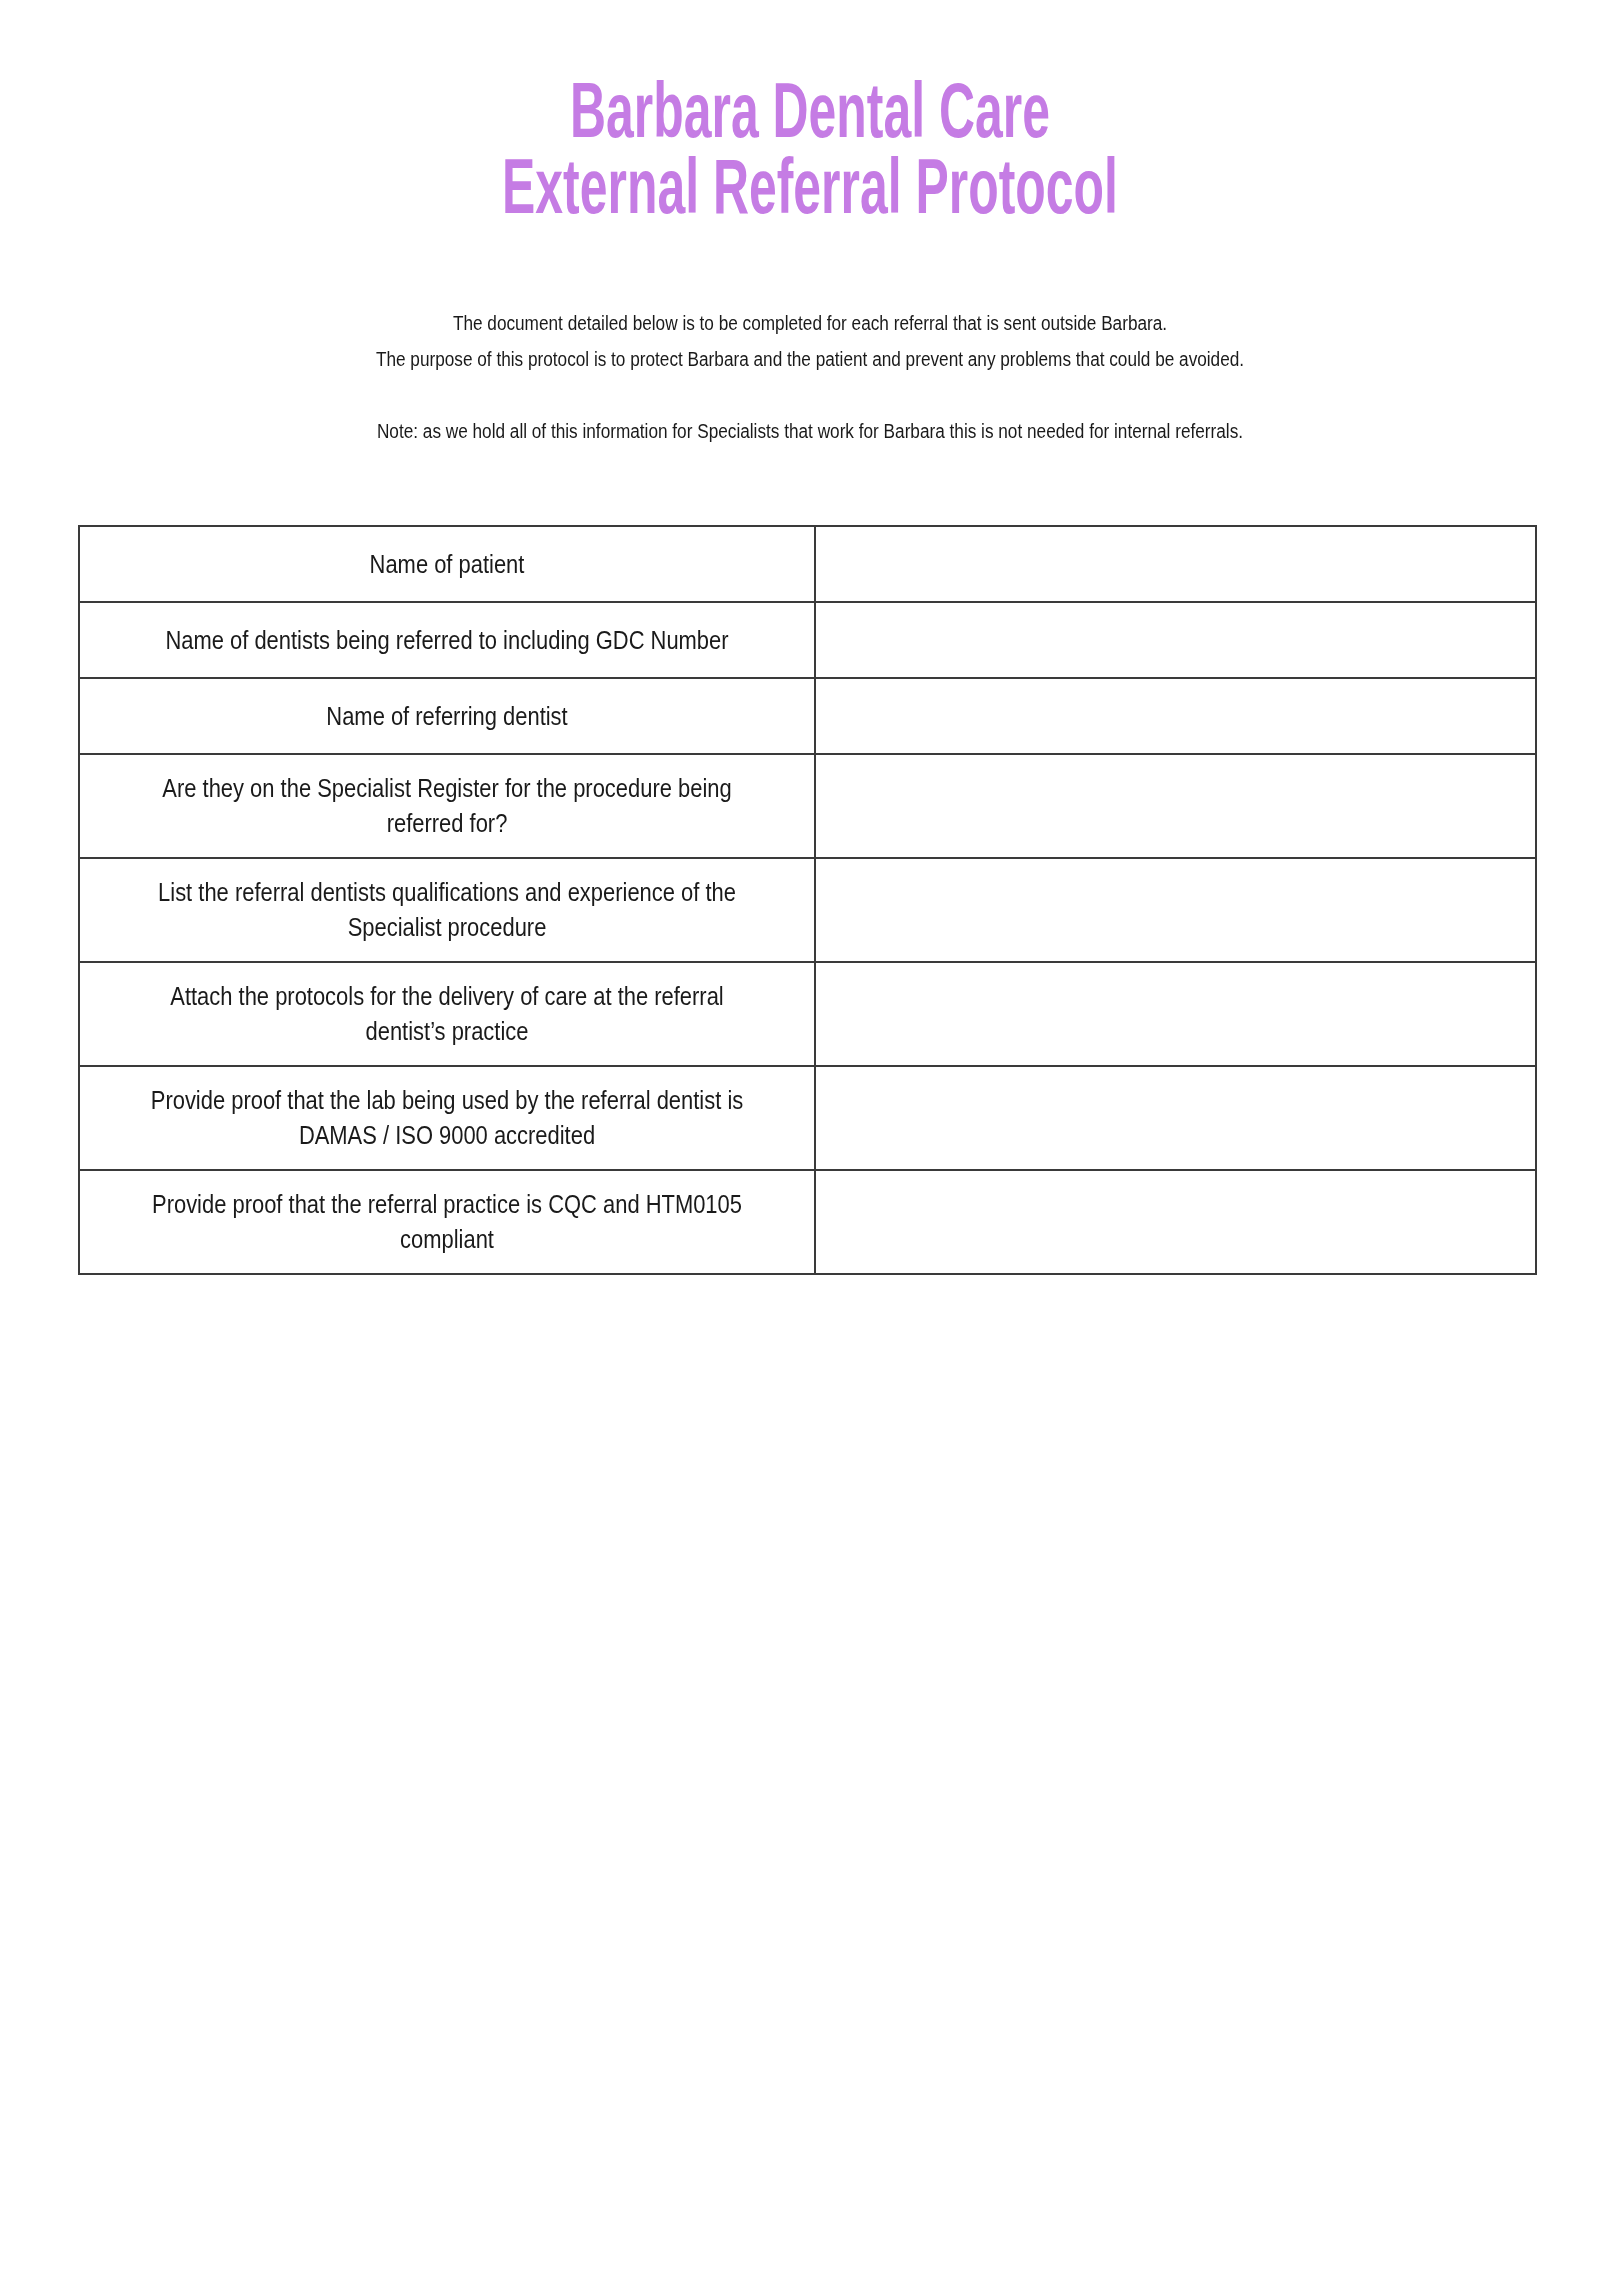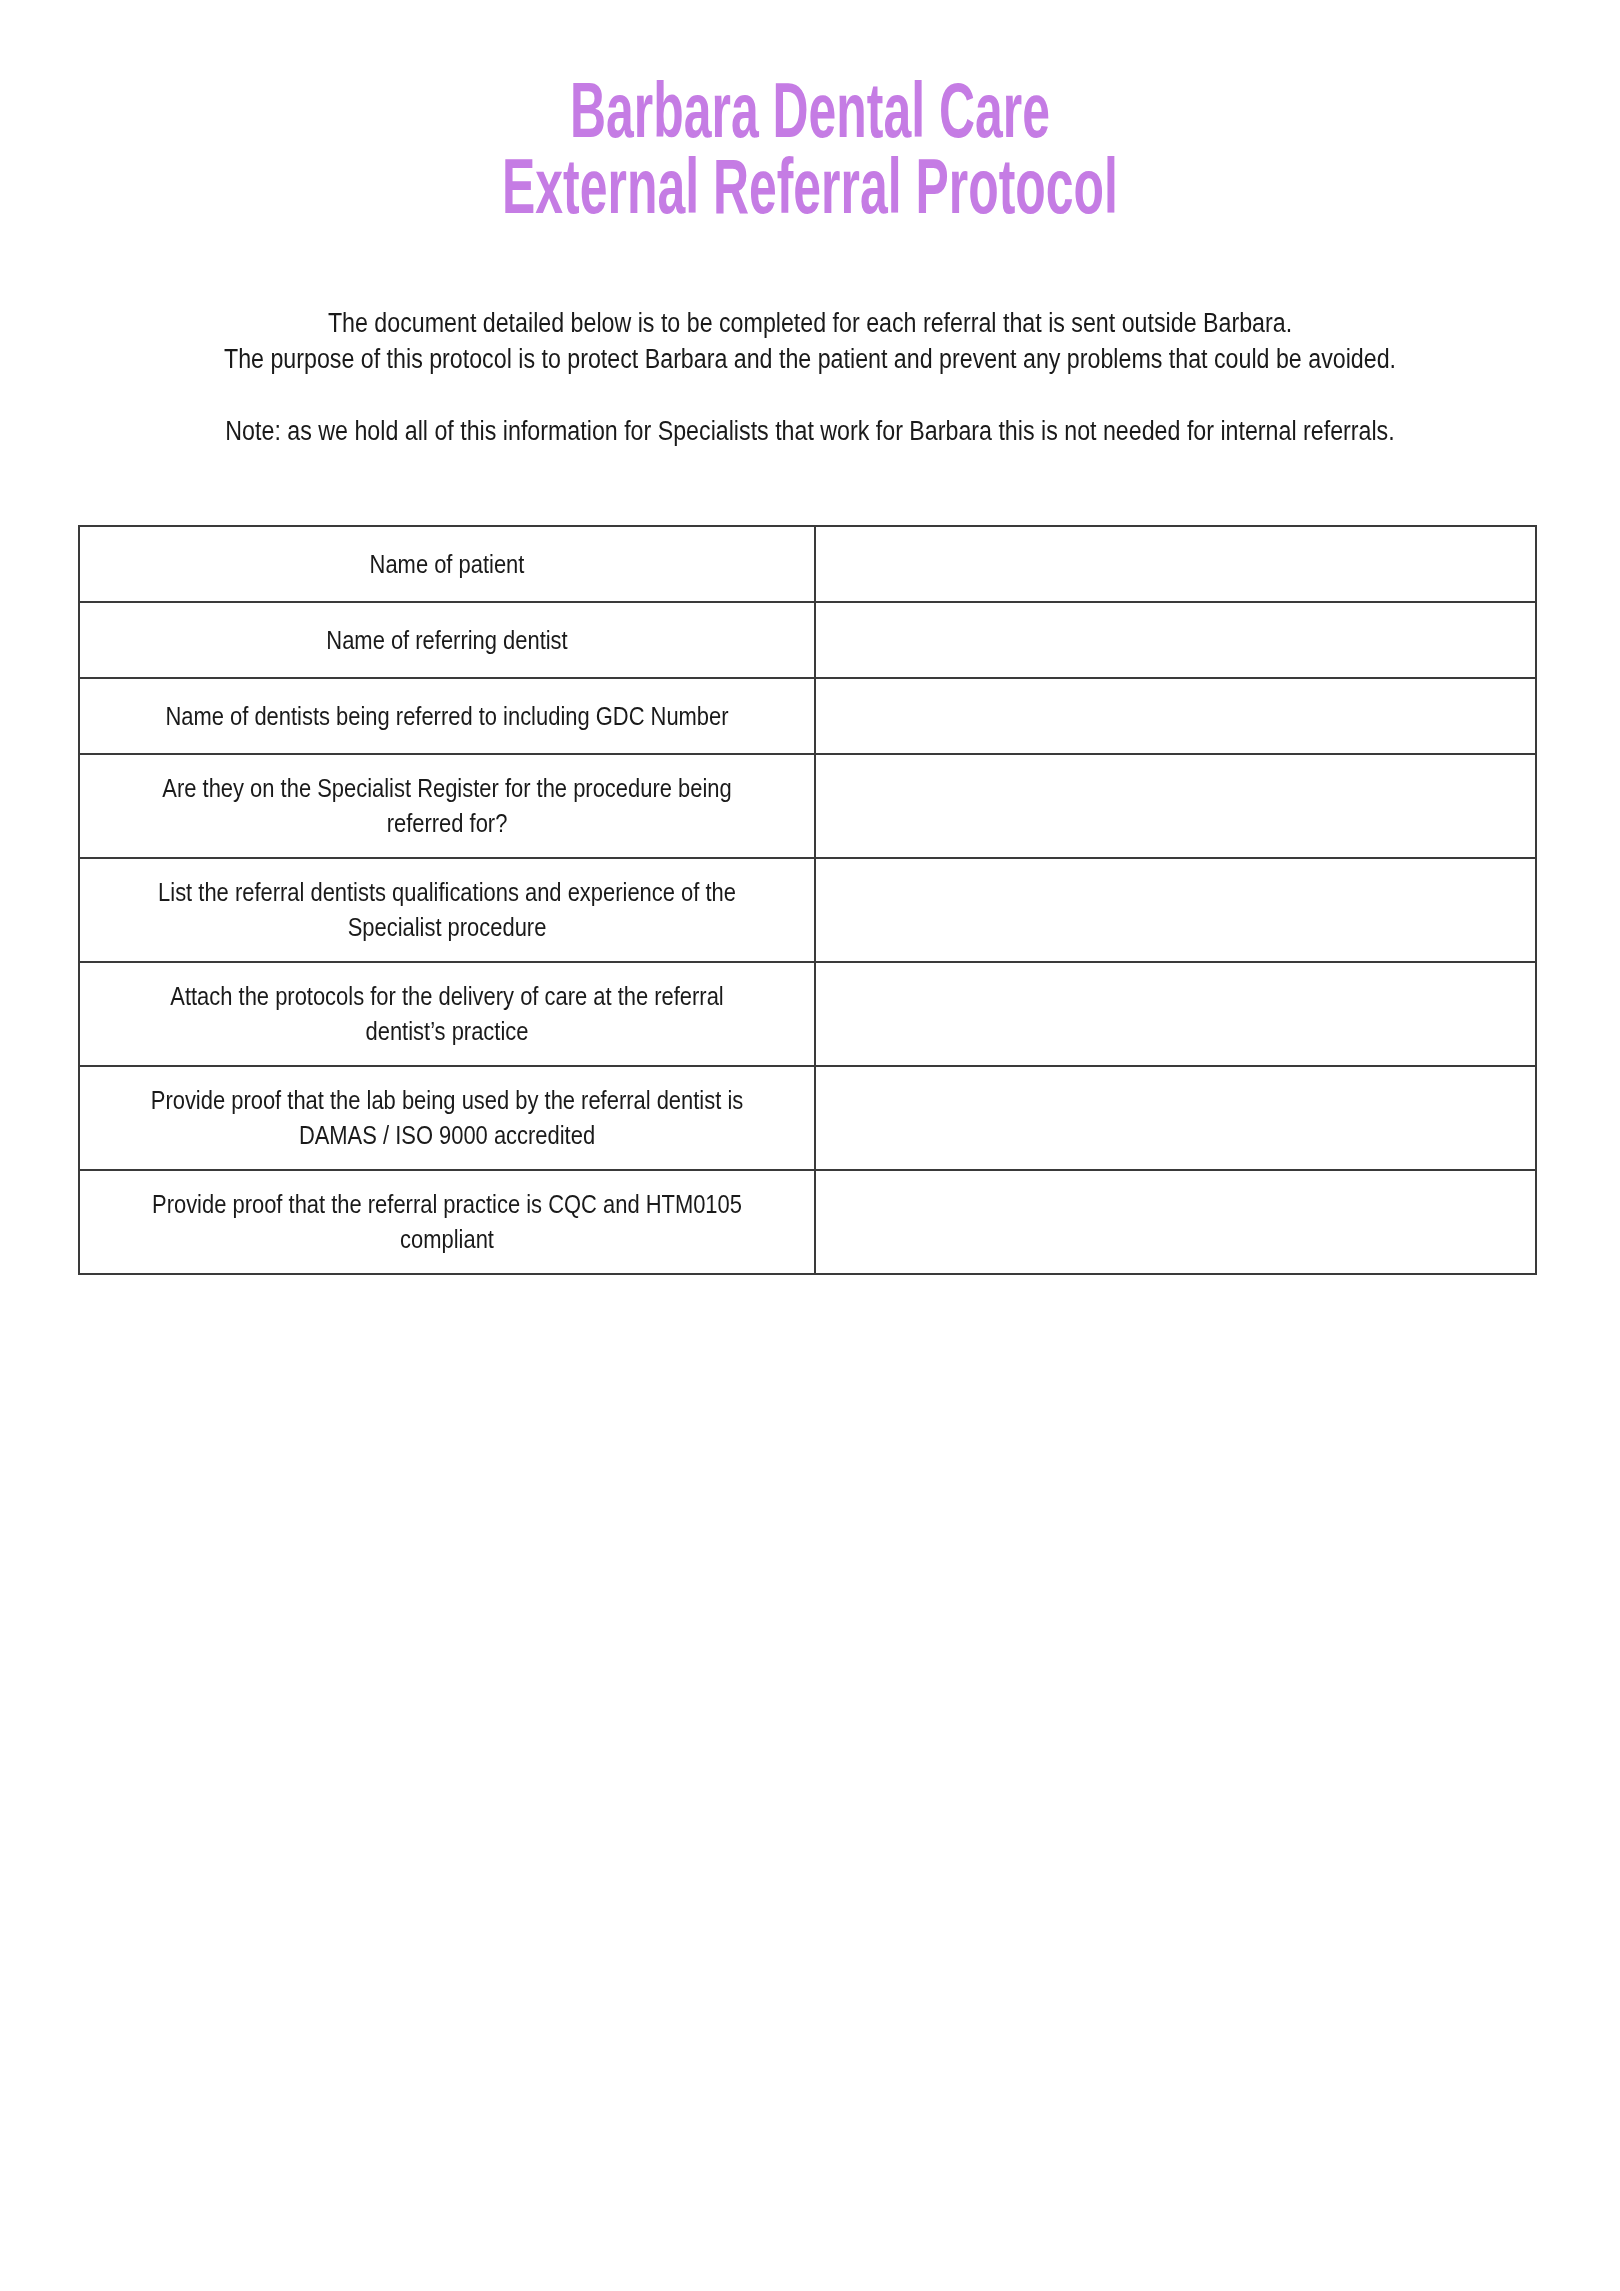--- a/index.html
+++ b/index.html
@@ -37,21 +37,21 @@
   .title-line {
     white-space: nowrap;
     transform: scaleX(0.64);
     transform-origin: 50% 50%;
   }
 
   
   .intro {
     margin-top: 81px;
     text-align: center;
-    font-size: 27px;
+    font-size: 20px;
     line-height: 36px;
     font-stretch: condensed;
   }
   .intro-line {
     white-space: nowrap;
     transform: scaleX(0.86);
     transform-origin: 50% 50%;
   }
   .note-line { margin-top: 36px; }
 
@@ -108,27 +108,27 @@
     </colgroup>
     <tbody>
       <tr>
         <td class="label-cell">
           <div class="label-line">Name of patient</div>
         </td>
         <td class="value-cell"></td>
       </tr>
       <tr>
         <td class="label-cell">
-          <div class="label-line">Name of referring dentist</div>
+          <div class="label-line">Name of dentists being referred to including GDC Number</div>
         </td>
         <td class="value-cell"></td>
       </tr>
       <tr>
         <td class="label-cell">
-          <div class="label-line">Name of dentists being referred to including GDC Number</div>
+          <div class="label-line">Name of referring dentist</div>
         </td>
         <td class="value-cell"></td>
       </tr>
       <tr>
         <td class="label-cell">
           <div class="label-line">Are they on the Specialist Register for the procedure being</div>
           <div class="label-line">referred for?</div>
         </td>
         <td class="value-cell"></td>
       </tr>

